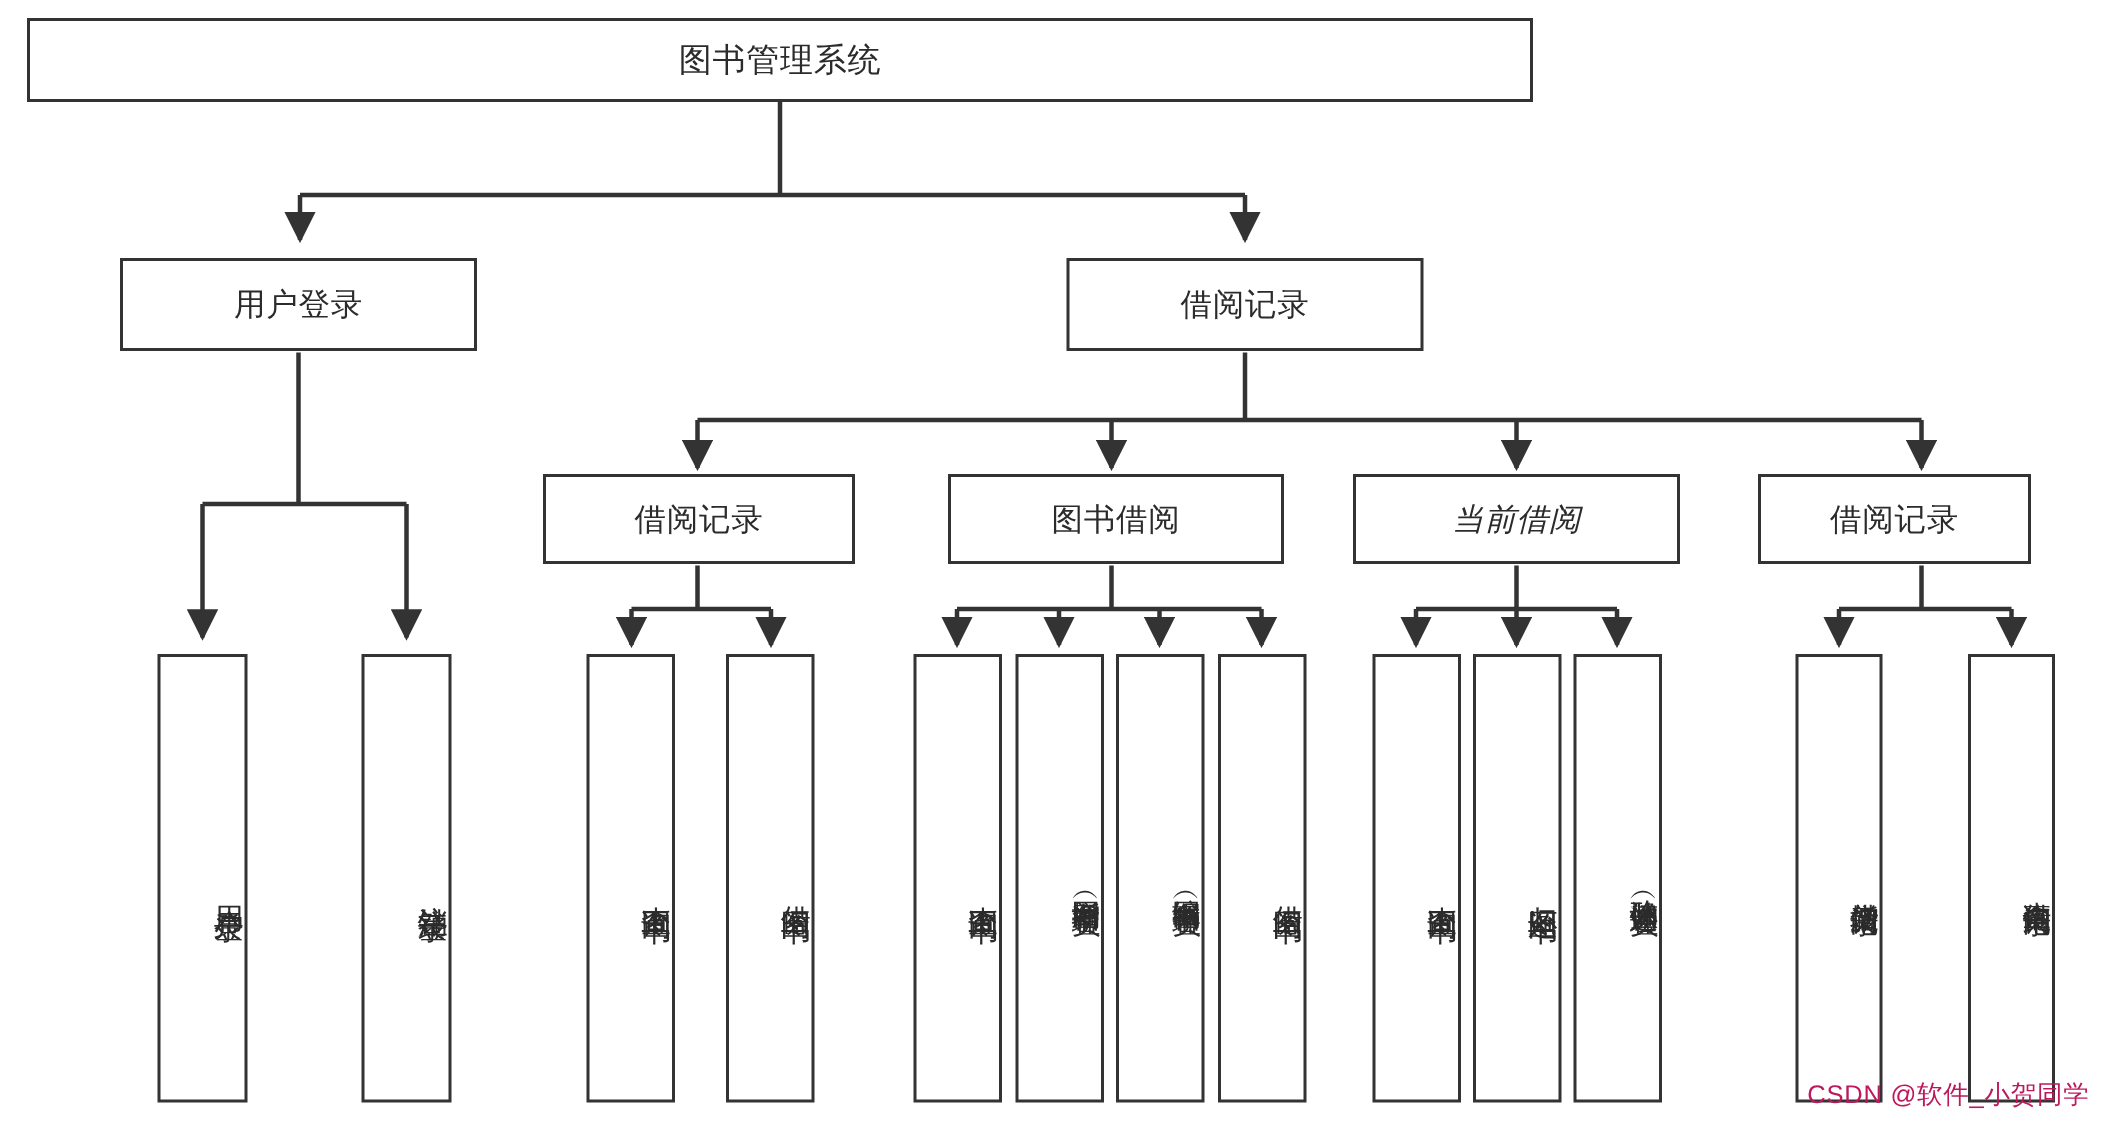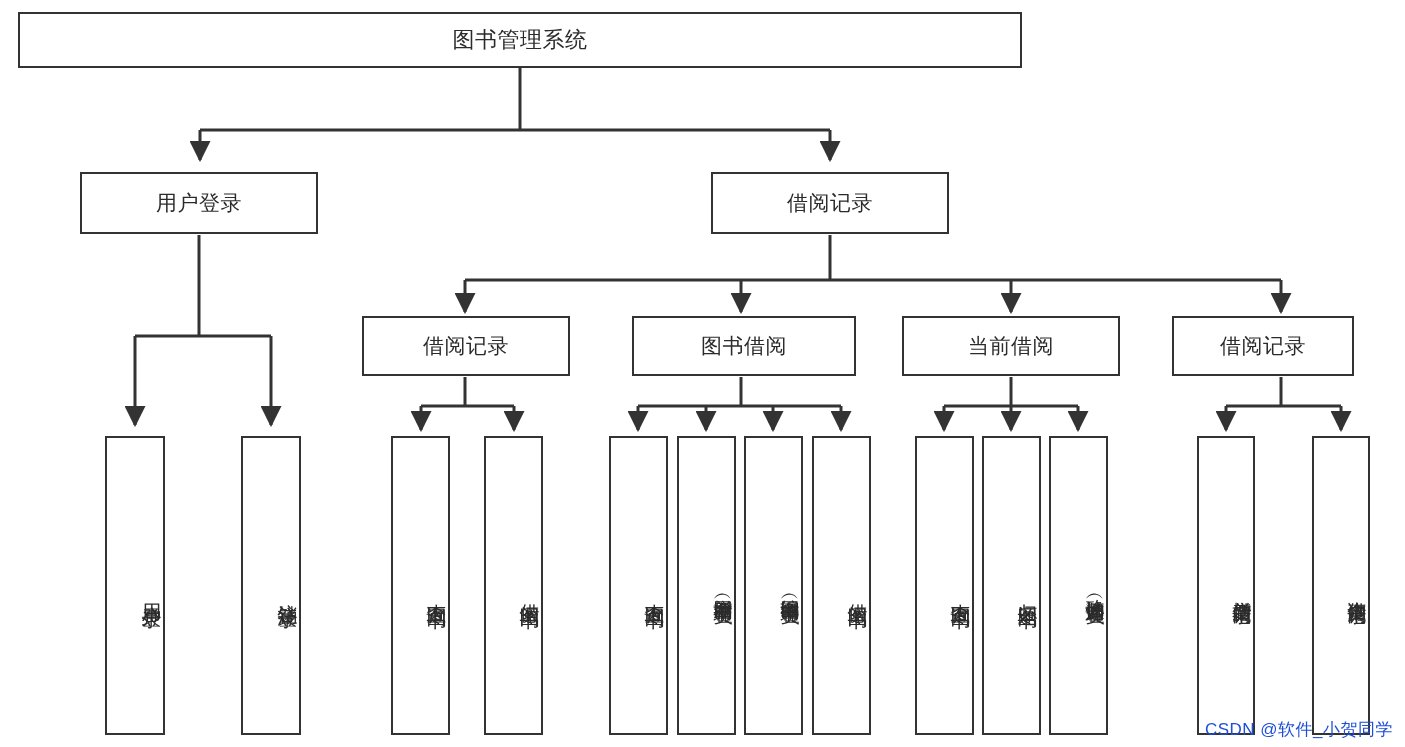--- a/index.html
+++ b/index.html
@@ -58,21 +58,21 @@
   .node.leaf.tall-text {
     padding-top: 6px;
     font-size: 19px;
     letter-spacing: 1px;
   }
   .watermark {
     position: absolute;
     right: 12px;
     bottom: 6px;
     font-size: 17px;
-    color: #1d4ed8;
+    color: #be185d;
     white-space: nowrap;
     letter-spacing: 0.5px;
   }
 </style>
 </head>
 <body>
 
 <div id="diagram-root">
 
   <svg id="connectors" viewBox="0 0 1405 747">
@@ -135,21 +135,21 @@
   <div class="node level1" style="left:711px; top:172px; width:238px; height:62px;">
     <span>借阅记录</span>
   </div>
 
   <div class="node level2" style="left:362px; top:316px; width:208px; height:60px;">
     <span>借阅记录</span>
   </div>
   <div class="node level2" style="left:632px; top:316px; width:224px; height:60px;">
     <span>图书借阅</span>
   </div>
-  <div class="node level2" style="left:902px; top:316px; width:218px; height:60px;">
+  <div class="node level2" style="left:902px; top:316px; width:218px; height:60px;font-style:italic;">
     <span>当前借阅</span>
   </div>
   <div class="node level2" style="left:1172px; top:316px; width:182px; height:60px;">
     <span>借阅记录</span>
   </div>
 
   <div class="node leaf" style="left:105px; top:436px; width:60px; height:299px;">
     <span>用户登录</span>
   </div>
   <div class="node leaf" style="left:241px; top:436px; width:60px; height:299px;">

